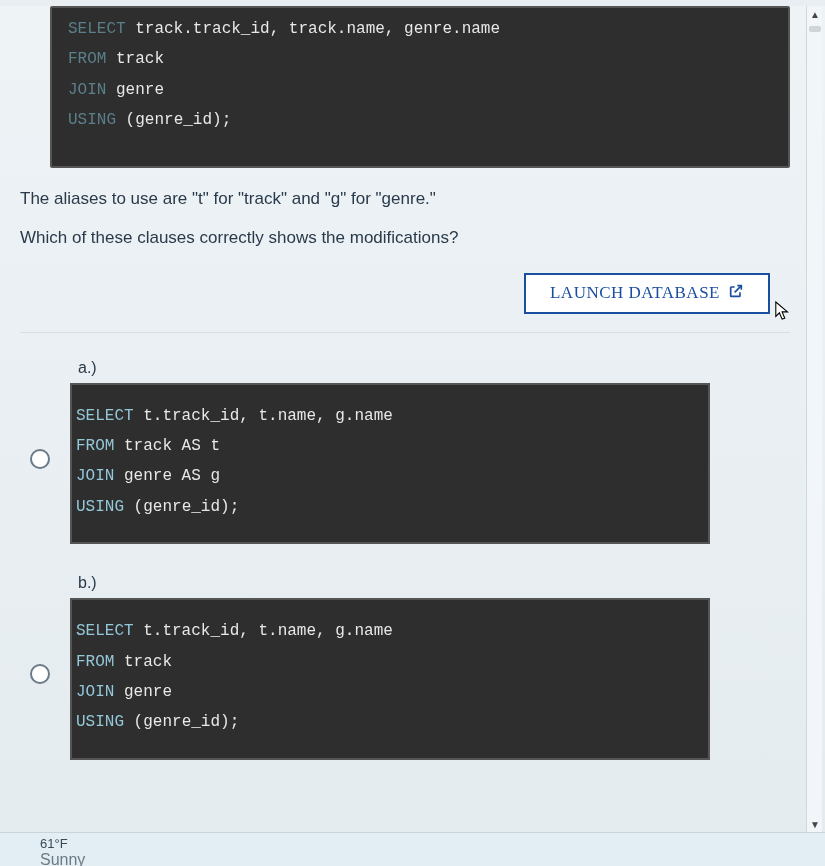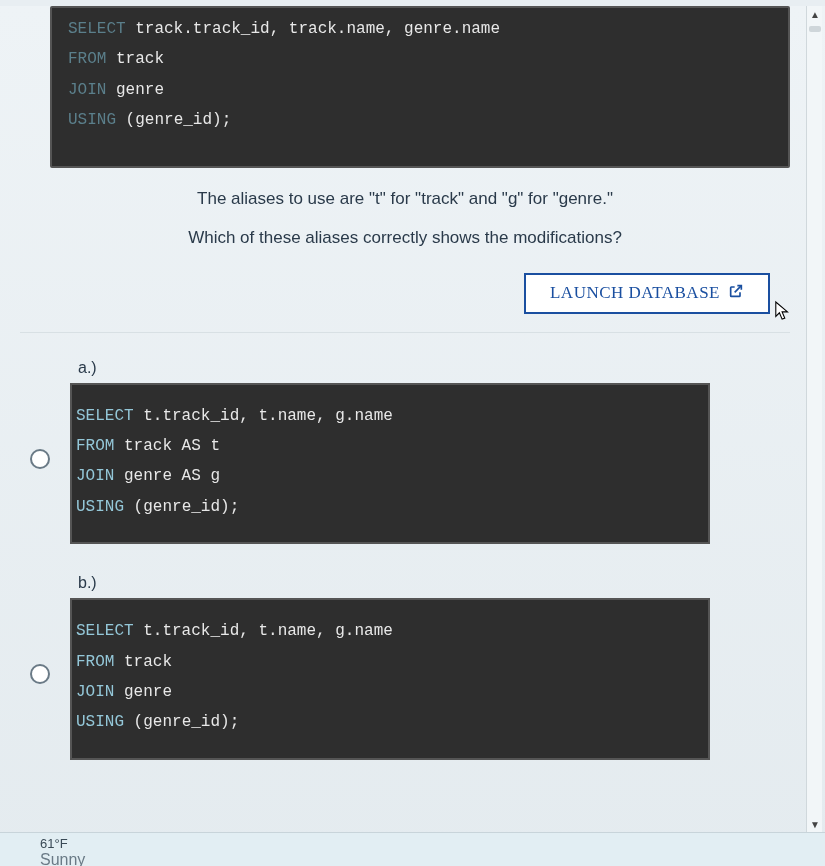--- a/index.html
+++ b/index.html
@@ -11,21 +11,21 @@
   .scroll-down { position: absolute; bottom: 0; }
   .scroll-thumb { position: absolute; left: 2px; width: 12px; top: 20px; height: 6px; background: #cfd6da; border-radius: 2px; }
 
   .content { padding: 0 25px 0 10px; }
 
   .code-block { background: #2e2e2e; border: 2px solid #555; border-radius: 2px; padding: 14px 16px 22px 16px; font-family: Consolas, "Courier New", monospace; font-size: 16px; line-height: 1.9; color: #e8e8e8; white-space: pre; overflow: hidden; }
   .code-block.top { margin: 6px 10px 18px 40px; padding-top: 6px; padding-bottom: 30px; }
   .kw { color: #6fb4c9; }
   .kw-dim { color: #5b7f8b; }
 
-  .prose { font-size: 17px; color: #2a3a4a; margin: 10px 10px 14px 10px; line-height: 1.5; text-align: center; }
+  .prose { font-size: 17px; color: #2a3a4a; margin: 10px 10px 14px 10px; line-height: 1.5; }
 
   .launch-row { display: flex; justify-content: flex-end; padding: 8px 20px 18px 0; border-bottom: 1px solid #d8e0e4; margin: 0 10px 0 10px; position: relative;}
   .launch-btn { border: 2px solid #1a4fa0; color: #1a4fa0; background: #fff; font-family: Georgia, 'Times New Roman', serif; font-size: 17px; padding: 8px 24px; letter-spacing: 0.5px; display: inline-flex; align-items: center; gap: 8px; cursor: pointer; }
   .launch-btn svg { width: 16px; height: 16px; }
   .cursor { position: absolute; right: -2px; bottom: 6px; }
   .cursor svg { width: 18px; height: 22px; }
 
   .option { display: flex; align-items: flex-start; gap: 20px; margin: 26px 10px 30px 20px; }
   .radio { width: 20px; height: 20px; border: 2px solid #6a7a86; border-radius: 50%; background: #fff; flex: 0 0 auto; margin-top: 90px; cursor: pointer; }
   .opt-body { flex: 1; }
@@ -43,21 +43,21 @@
 <div class="page">
 
   <div class="content">
 
     <div class="code-block top"><span class="kw-dim">SELECT</span><span> track.track_id, track.name, genre.name</span>
 <span class="kw-dim">FROM</span><span> track</span>
 <span class="kw-dim">JOIN</span><span> genre</span>
 <span class="kw-dim">USING</span><span> (genre_id);</span></div>
 
     <p class="prose">The aliases to use are "t" for "track" and "g" for "genre."</p>
-    <p class="prose">Which of these aliases correctly shows the modifications?</p>
+    <p class="prose">Which of these clauses correctly shows the modifications?</p>
 
     <div class="launch-row">
       <button class="launch-btn">
         <span>LAUNCH DATABASE</span>
         <span>
           <svg viewBox="0 0 24 24" fill="none" stroke="#1a4fa0" stroke-width="2.5">
             <path d="M14 4h6v6"></path>
               <path d="M20 4L10 14"></path>
               <path d="M18 14v5a1 1 0 0 1-1 1H5a1 1 0 0 1-1-1V7a1 1 0 0 1 1-1h5"></path>
           </svg>

